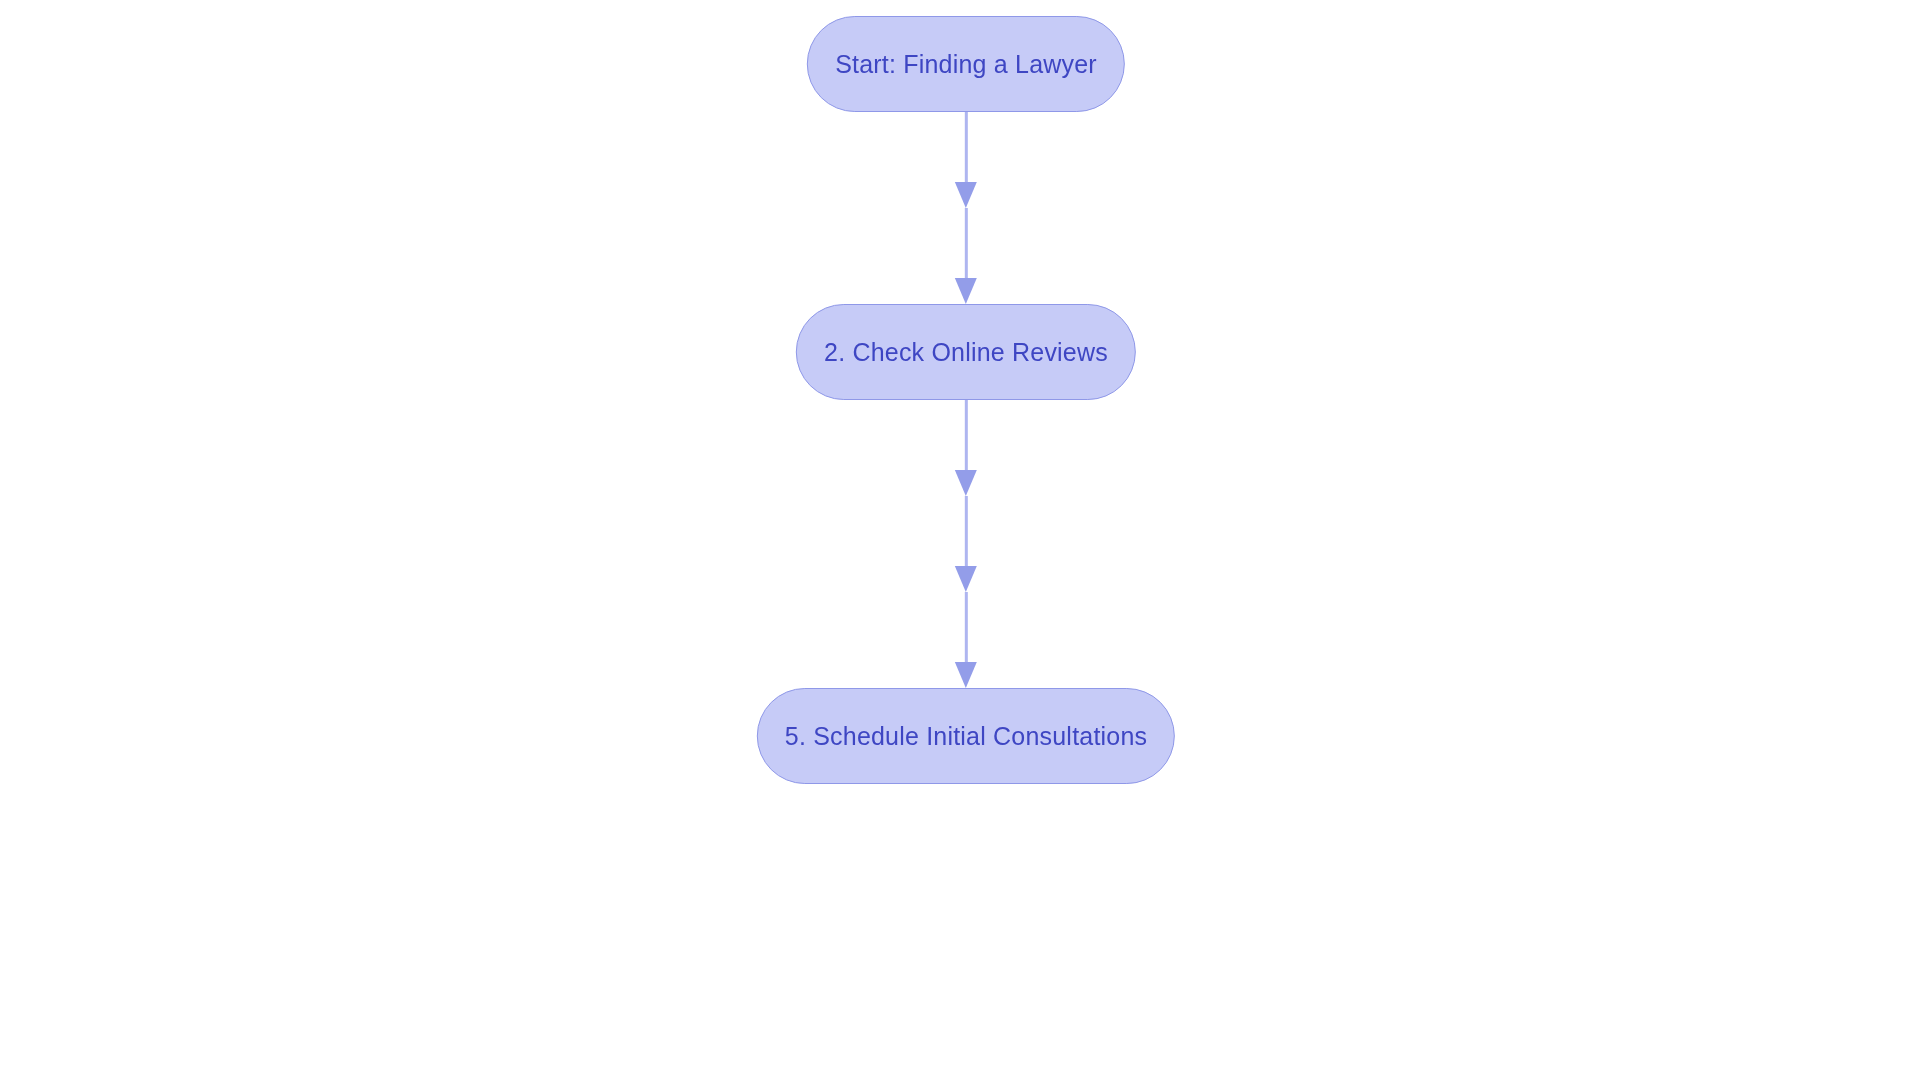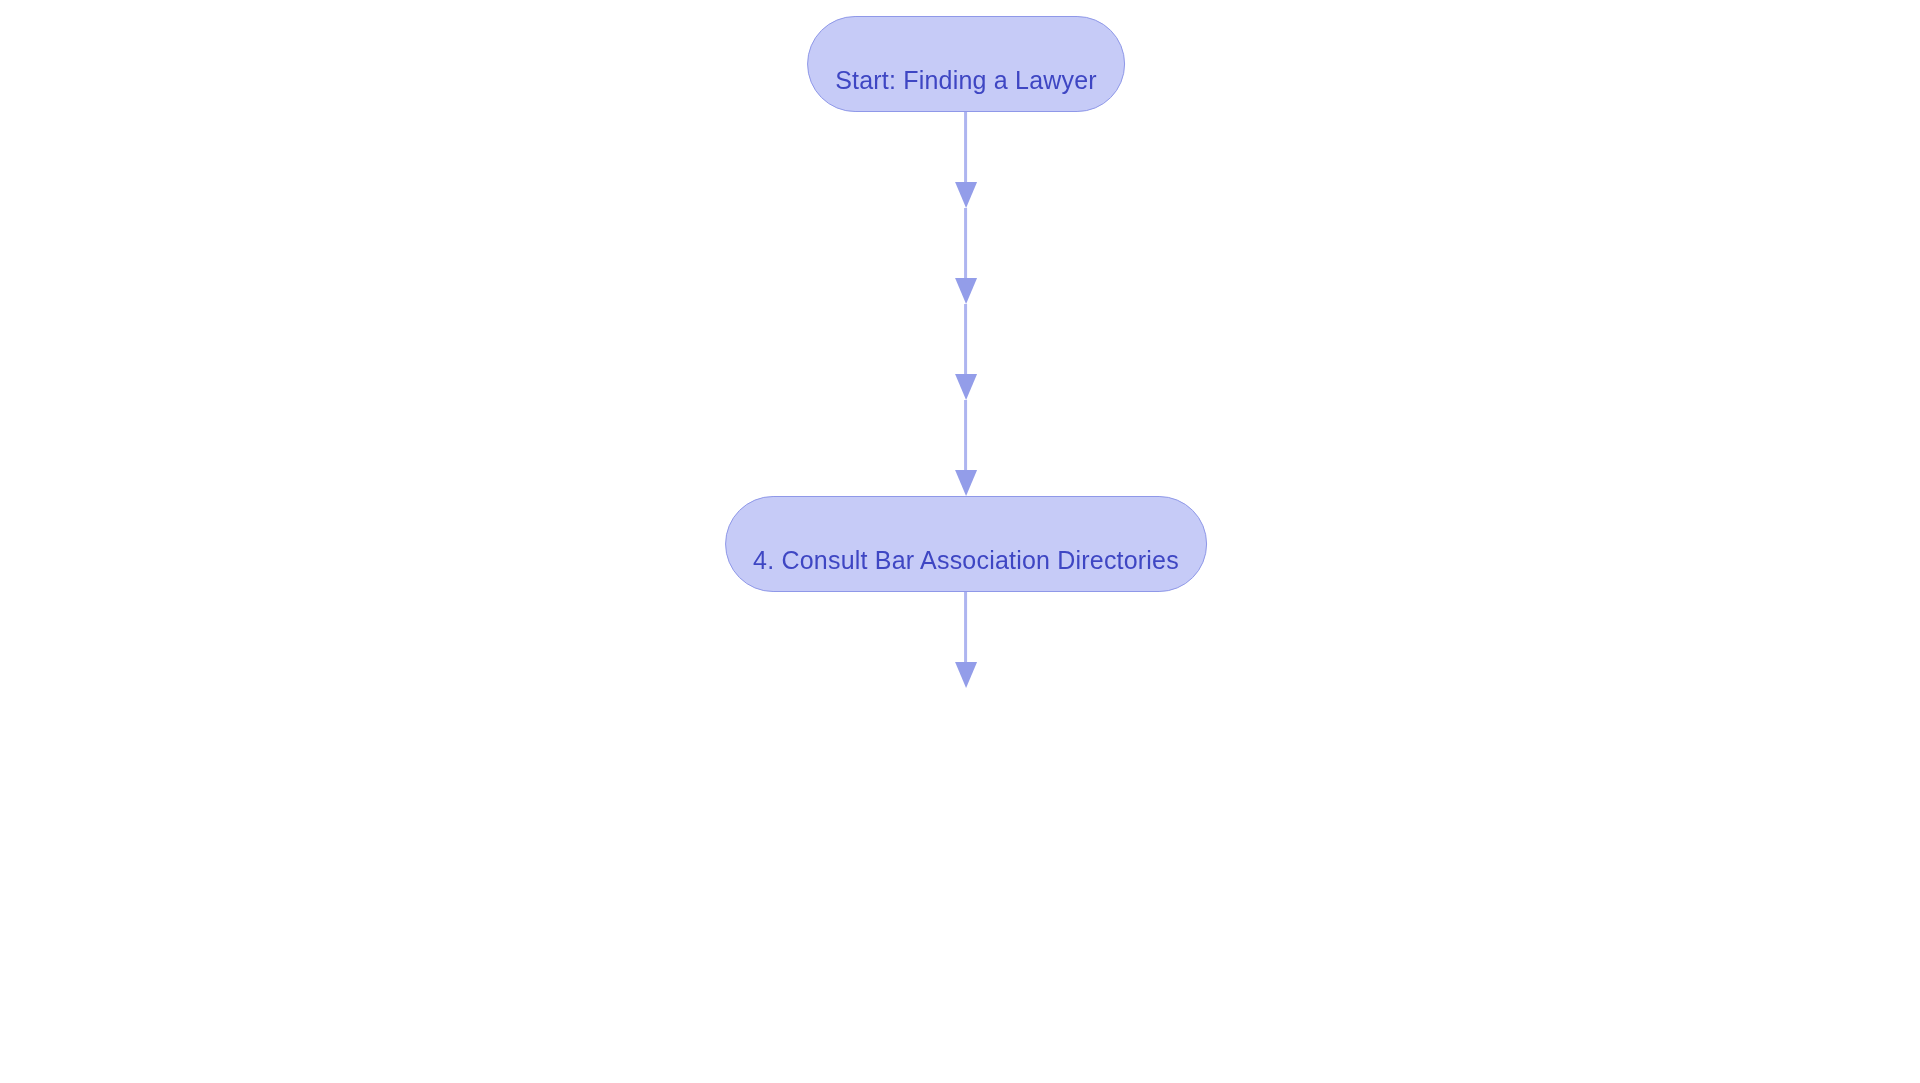--- a/index.html
+++ b/index.html
@@ -28,23 +28,23 @@
     display:flex;
     flex-direction:column;
     align-items:center;
   }
   .flow-node{
     height:96px;
     border-radius:48px;
     background:var(--node-fill);
     border:1.5px solid var(--node-border);
     display:flex;
-    align-items:flex-end;
+    align-items:center;
     justify-content:center;
-    padding:16px 27px;
+    padding:0 27px;
     white-space:nowrap;
     flex:0 0 auto;
   }
   .flow-node span{
     font-size:25px;
     letter-spacing:0.2px;
     color:var(--node-text);
   }
   .flow-arrow{
     height:96px;
@@ -76,29 +76,32 @@
         <span>Start: Finding a Lawyer</span>
       </div>
       <div class="flow-arrow">
         <div class="shaft"></div>
         <div class="head"></div>
       </div>
       <div class="flow-arrow">
         <div class="shaft"></div>
         <div class="head"></div>
       </div>
+      <div class="flow-node">
+        <span>2. Check Online Reviews</span>
+      </div>
+      <div class="flow-arrow">
+        <div class="shaft"></div>
+        <div class="head"></div>
+      </div>
       <div class="flow-arrow">
         <div class="shaft"></div>
         <div class="head"></div>
       </div>
       <div class="flow-arrow">
         <div class="shaft"></div>
         <div class="head"></div>
       </div>
       <div class="flow-node">
-        <span>4. Consult Bar Association Directories</span>
-      </div>
-      <div class="flow-arrow">
-        <div class="shaft"></div>
-        <div class="head"></div>
+        <span>5. Schedule Initial Consultations</span>
       </div>
     </div>
 </div>
 
 </body></html>

